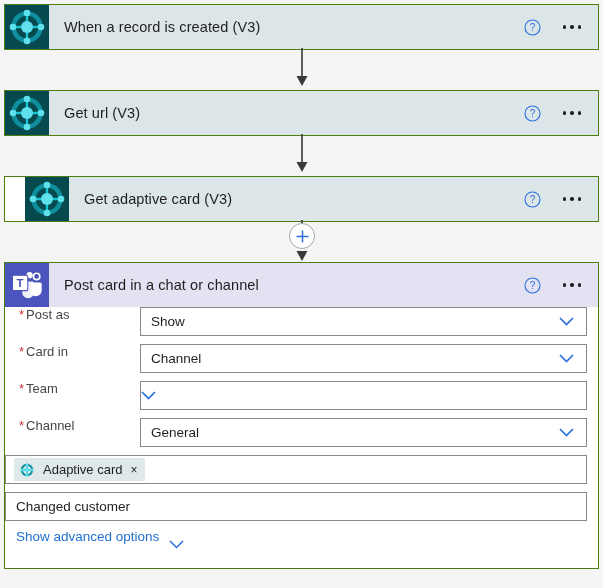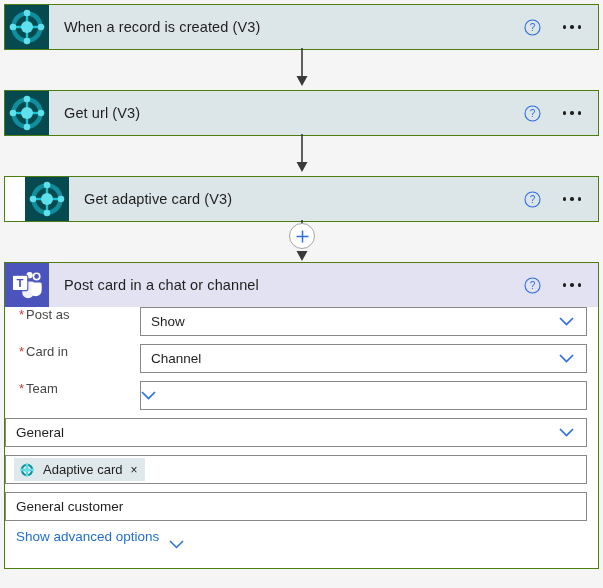--- a/index.html
+++ b/index.html
@@ -408,20 +408,21 @@
         <div class="field-control">
           <span class="chevron">
             <svg width="15" height="9" viewBox="0 0 15 9" xmlns="http://www.w3.org/2000/svg">
               <polyline points="1,1 7.5,7.5 14,1" fill="none" stroke="#2b6fe0" stroke-width="1.7"></polyline>
             </svg>
           </span>
         </div>
       </div>
 
       <div class="form-row">
+        <span class="field-label"><span class="req">*</span><span>Channel</span></span>
         <div class="field-control">
           <span class="field-value">General</span>
           <span class="chevron">
             <svg width="15" height="9" viewBox="0 0 15 9" xmlns="http://www.w3.org/2000/svg">
               <polyline points="1,1 7.5,7.5 14,1" fill="none" stroke="#2b6fe0" stroke-width="1.7"></polyline>
             </svg>
           </span>
         </div>
       </div>
 
@@ -443,21 +444,21 @@
               </svg>
             </span>
             <span class="chip-label">Adaptive card</span>
             <span class="chip-remove">×</span>
           </span>
         </div>
       </div>
 
       <div class="form-row">
         <div class="field-control">
-          <span class="field-value">General customer</span>
+          <span class="field-value">Changed customer</span>
         </div>
       </div>
 
       <div class="advanced-row">
         <a href="#" class="advanced-link">Show advanced options</a>
         <span class="advanced-chevron">
           <svg width="15" height="9" viewBox="0 0 15 9" xmlns="http://www.w3.org/2000/svg">
             <polyline points="1,1 7.5,7.5 14,1" fill="none" stroke="#2b6fe0" stroke-width="1.5"></polyline>
           </svg>
         </span>

